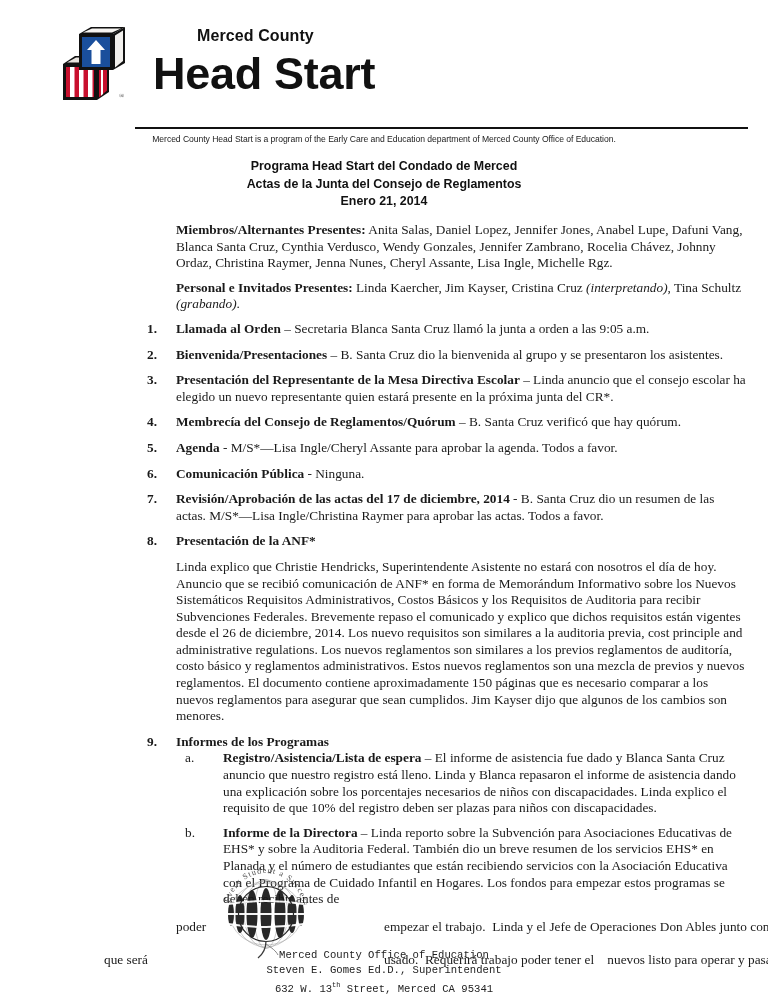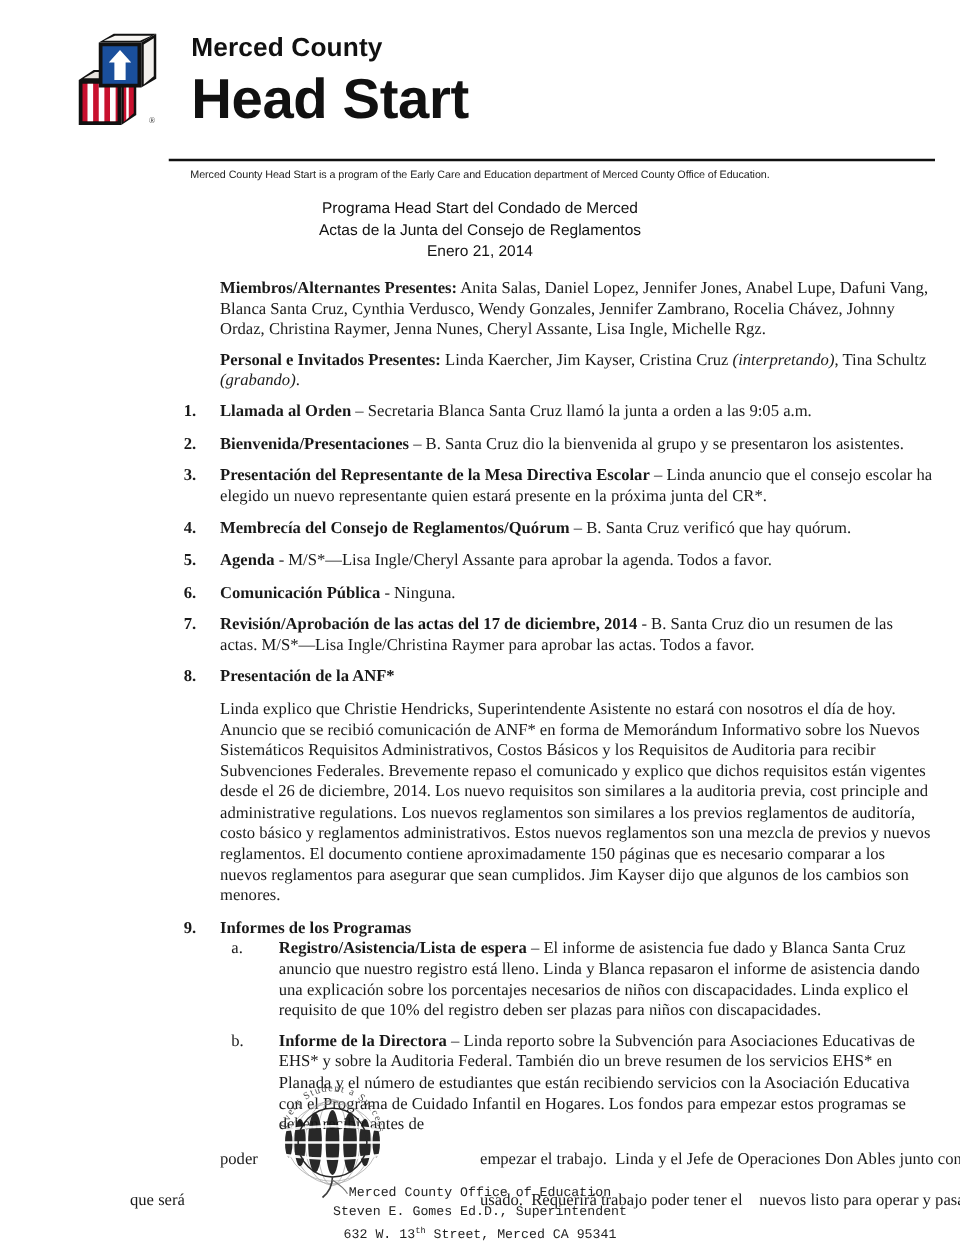--- a/index.html
+++ b/index.html
@@ -37,24 +37,25 @@
     height: 82px;
   }
   .org-lines {
     position: absolute;
     left: 153px;
     top: 27px;
   }
   .org-name {
     font-family: "Liberation Sans", sans-serif;
     font-weight: bold;
-    font-size: 21px;
+    font-size: 16px;
     letter-spacing: 0.1px;
     color: #111;
     line-height: 1.1;
+    margin-left: 44px;
   }
   .org-program {
     font-family: "Liberation Sans", sans-serif;
     font-weight: bold;
     font-size: 45px;
     line-height: 1.08;
     color: #111;
     margin-top: 5px;
     letter-spacing: -0.3px;
   }
@@ -88,21 +89,21 @@
   }
 
   
   .title-block {
     position: absolute;
     left: 0;
     right: 0;
     top: 158px;
     text-align: center;
     font-family: "Liberation Sans", sans-serif;
-    font-weight: normal;
+    font-weight: bold;
     font-size: 12.4px;
     line-height: 17.5px;
     color: #111;
   }
 
   
   .body-area {
     position: absolute;
     left: 0;
     right: 0;

